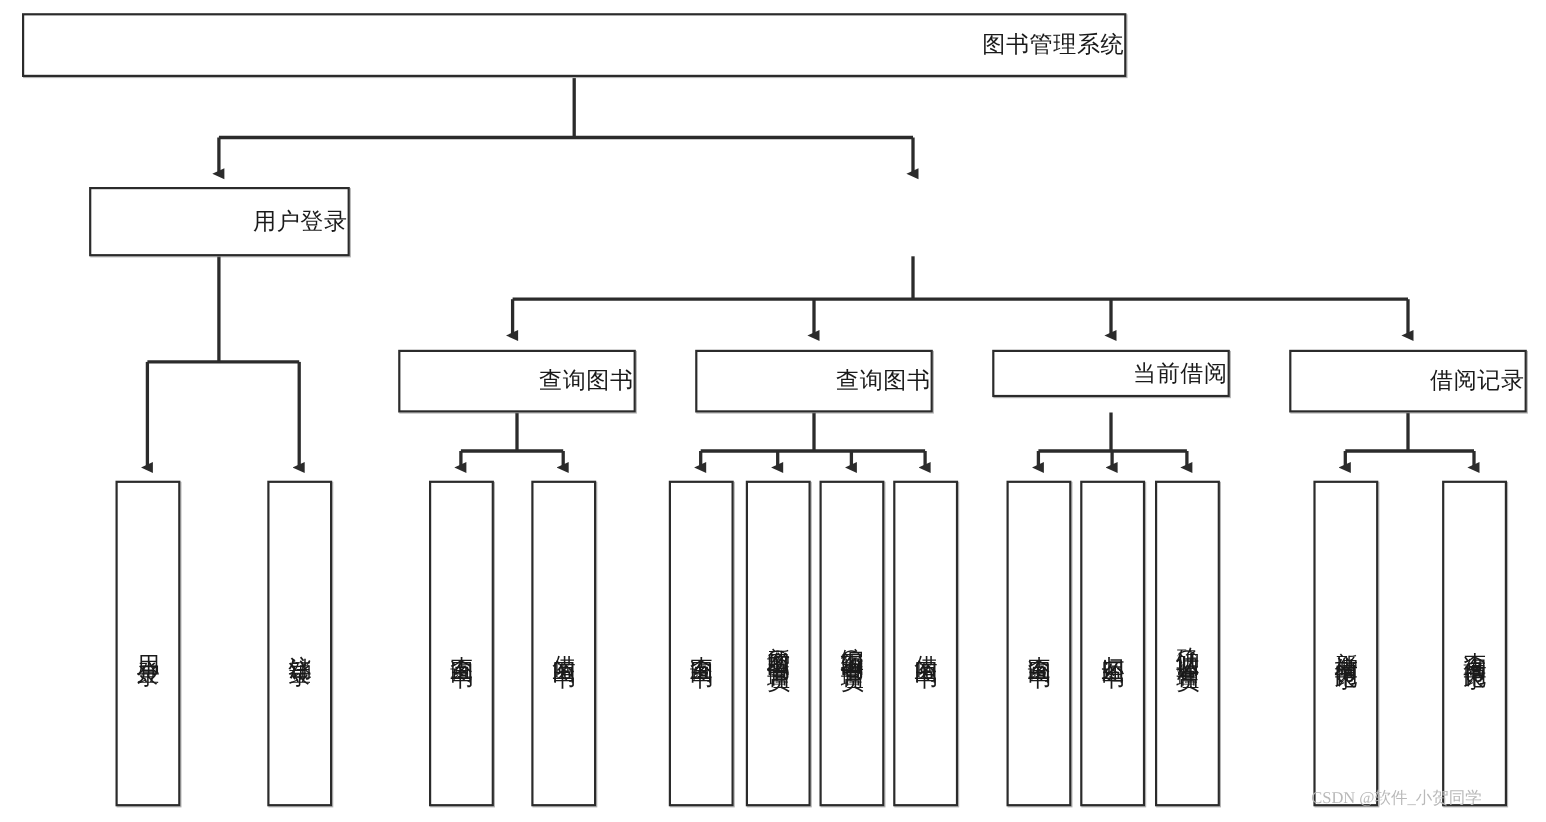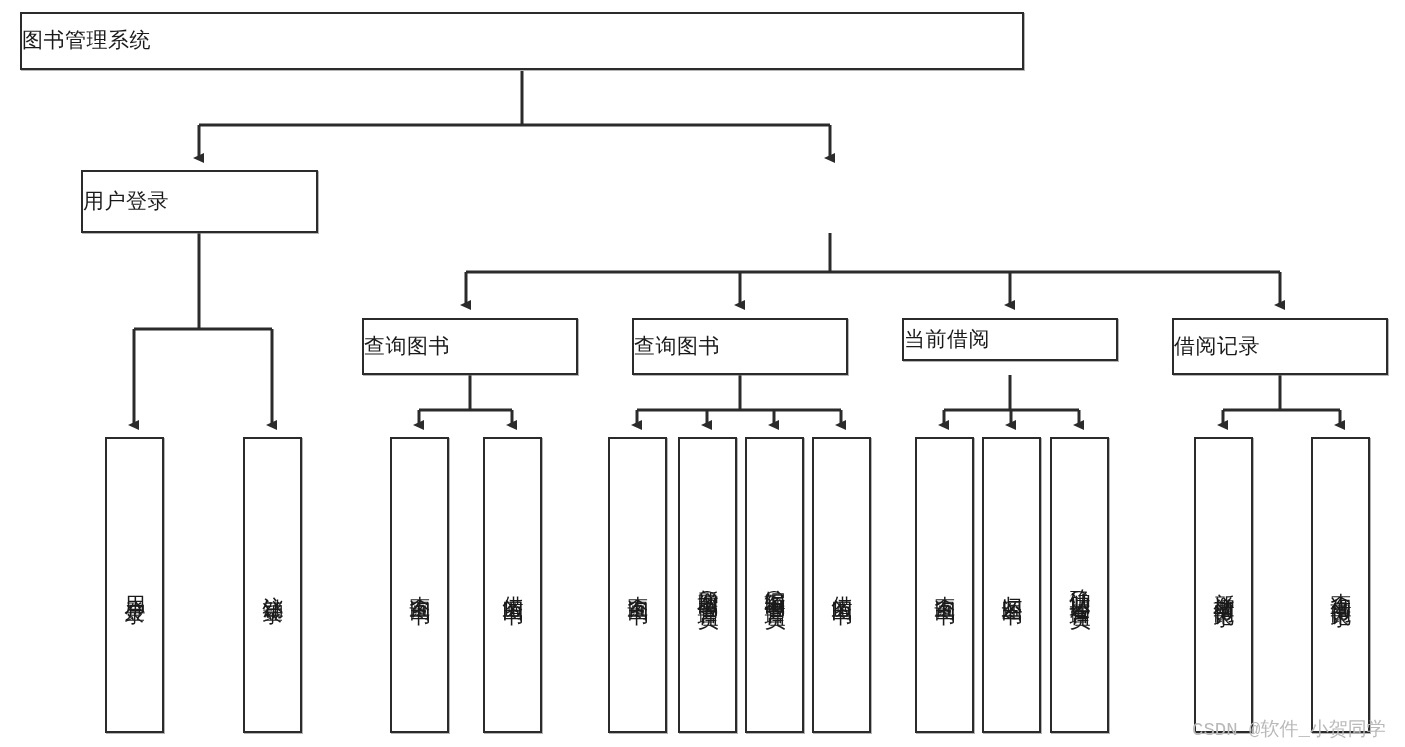--- a/index.html
+++ b/index.html
@@ -27,21 +27,21 @@
     height: 747px;
     pointer-events: none;
   }
   .node {
     position: absolute;
     box-sizing: border-box;
     background: #ffffff;
     border: 2px solid #2b2b2b;
     display: flex;
     align-items: center;
-    justify-content: flex-start;
+    justify-content: flex-end;
     color: #1a1a1a;
     box-shadow: 1px 1px 0 rgba(120,120,120,0.55);
   }
   .node .label {
     display: block;
     text-align: center;
     letter-spacing: 0.5px;
   }
   .node.horiz .label {
     writing-mode: horizontal-tb;
@@ -55,24 +55,24 @@
   .node.vert .label {
     writing-mode: vertical-rl;
     text-orientation: upright;
     font-size: 21px;
     line-height: 1.18;
     letter-spacing: 3px;
     white-space: nowrap;
   }
   .watermark {
     position: absolute;
-    font-size: 19px;
+    font-size: 15px;
     color: #b9b9b9;
     white-space: nowrap;
-    font-family: Liberation Mono, monospace;
+    font-family: Liberation Serif, serif;
   }
 </style>
 </head>
 <body>
 
 <div id="diagram-root">
 
   <svg class="edges" viewBox="0 0 1405 747" xmlns="http://www.w3.org/2000/svg">
     <defs>
       <marker id="arrow" markerWidth="12" markerHeight="12" refX="5" refY="6" orient="auto" markerUnits="userSpaceOnUse">

